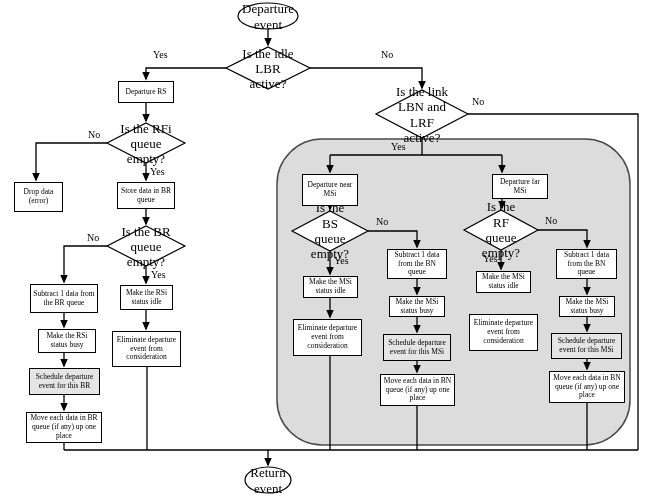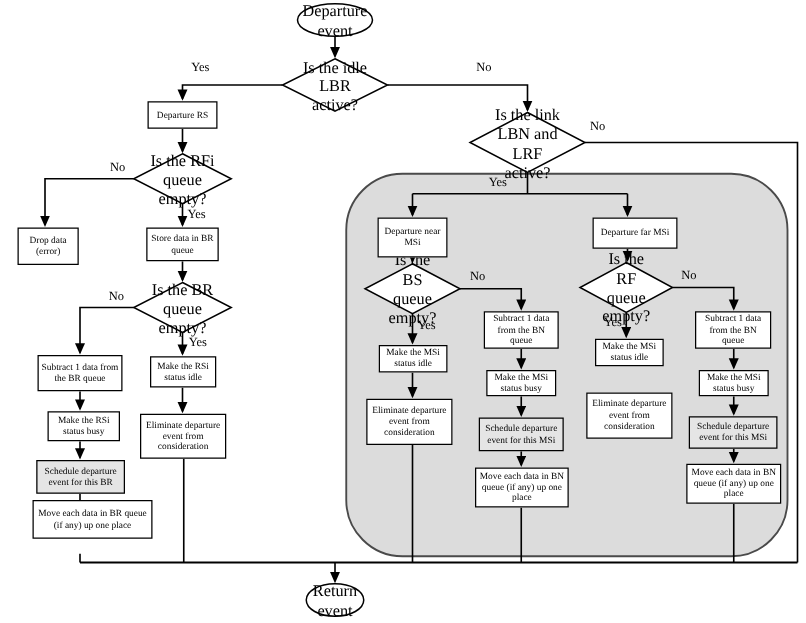--- a/index.html
+++ b/index.html
@@ -99,31 +99,31 @@
   <div class="overlay" style="left:480px;top:212px;width:42px;height:36px;">Is the RF queue empty?</div>
 
   <div class="node" style="left:118px;top:81px;width:56px;height:22px;">Departure RS</div>
   <div class="node" style="left:14px;top:182px;width:49px;height:30px;">Drop data (error)</div>
   <div class="node" style="left:117px;top:182px;width:58px;height:27px;">Store data in BR queue</div>
   <div class="node" style="left:30px;top:284px;width:68px;height:29px;">Subtract 1 data from the BR queue</div>
   <div class="node" style="left:120px;top:285px;width:53px;height:25px;">Make the RSi status idle</div>
   <div class="node" style="left:38px;top:329px;width:58px;height:24px;">Make the RSi status busy</div>
   <div class="node" style="left:112px;top:331px;width:69px;height:36px;">Eliminate departure event from consideration</div>
   <div class="node gray" style="left:29px;top:368px;width:71px;height:27px;">Schedule departure event for this BR</div>
-  <div class="node thin" style="left:26px;top:400px;width:96px;height:31px;">Move each data in BR queue (if any) up one place</div>
+  <div class="node thin" style="left:26px;top:412px;width:76px;height:31px;">Move each data in BR queue (if any) up one place</div>
 
   <div class="node" style="left:302px;top:174px;width:56px;height:32px;">Departure near MSi</div>
   <div class="node" style="left:387px;top:249px;width:60px;height:30px;">Subtract 1 data from the BN queue</div>
   <div class="node" style="left:303px;top:276px;width:55px;height:22px;">Make the MSi status idle</div>
   <div class="node" style="left:389px;top:296px;width:56px;height:21px;">Make the MSi status busy</div>
   <div class="node" style="left:293px;top:319px;width:69px;height:37px;">Eliminate departure event from consideration</div>
   <div class="node gray" style="left:383px;top:334px;width:68px;height:27px;">Schedule departure event for this MSi</div>
   <div class="node thin" style="left:380px;top:374px;width:75px;height:32px;">Move each data in BN queue (if any) up one place</div>
 
-  <div class="node" style="left:474px;top:174px;width:68px;height:25px;">Departure far MSi</div>
+  <div class="node" style="left:492px;top:174px;width:56px;height:25px;">Departure far MSi</div>
   <div class="node" style="left:556px;top:249px;width:61px;height:30px;">Subtract 1 data from the BN queue</div>
   <div class="node" style="left:476px;top:271px;width:55px;height:22px;">Make the MSi status idle</div>
   <div class="node" style="left:559px;top:296px;width:56px;height:21px;">Make the MSi status busy</div>
   <div class="node" style="left:469px;top:314px;width:69px;height:37px;">Eliminate departure event from consideration</div>
   <div class="node gray" style="left:551px;top:333px;width:71px;height:26px;">Schedule departure event for this MSi</div>
   <div class="node thin" style="left:549px;top:371px;width:76px;height:32px;">Move each data in BN queue (if any) up one place</div>
 
   <div class="lbl" style="left:153px;top:50px;">Yes</div>
   <div class="lbl" style="left:381px;top:50px;">No</div>
   <div class="lbl" style="left:472px;top:97px;">No</div>

